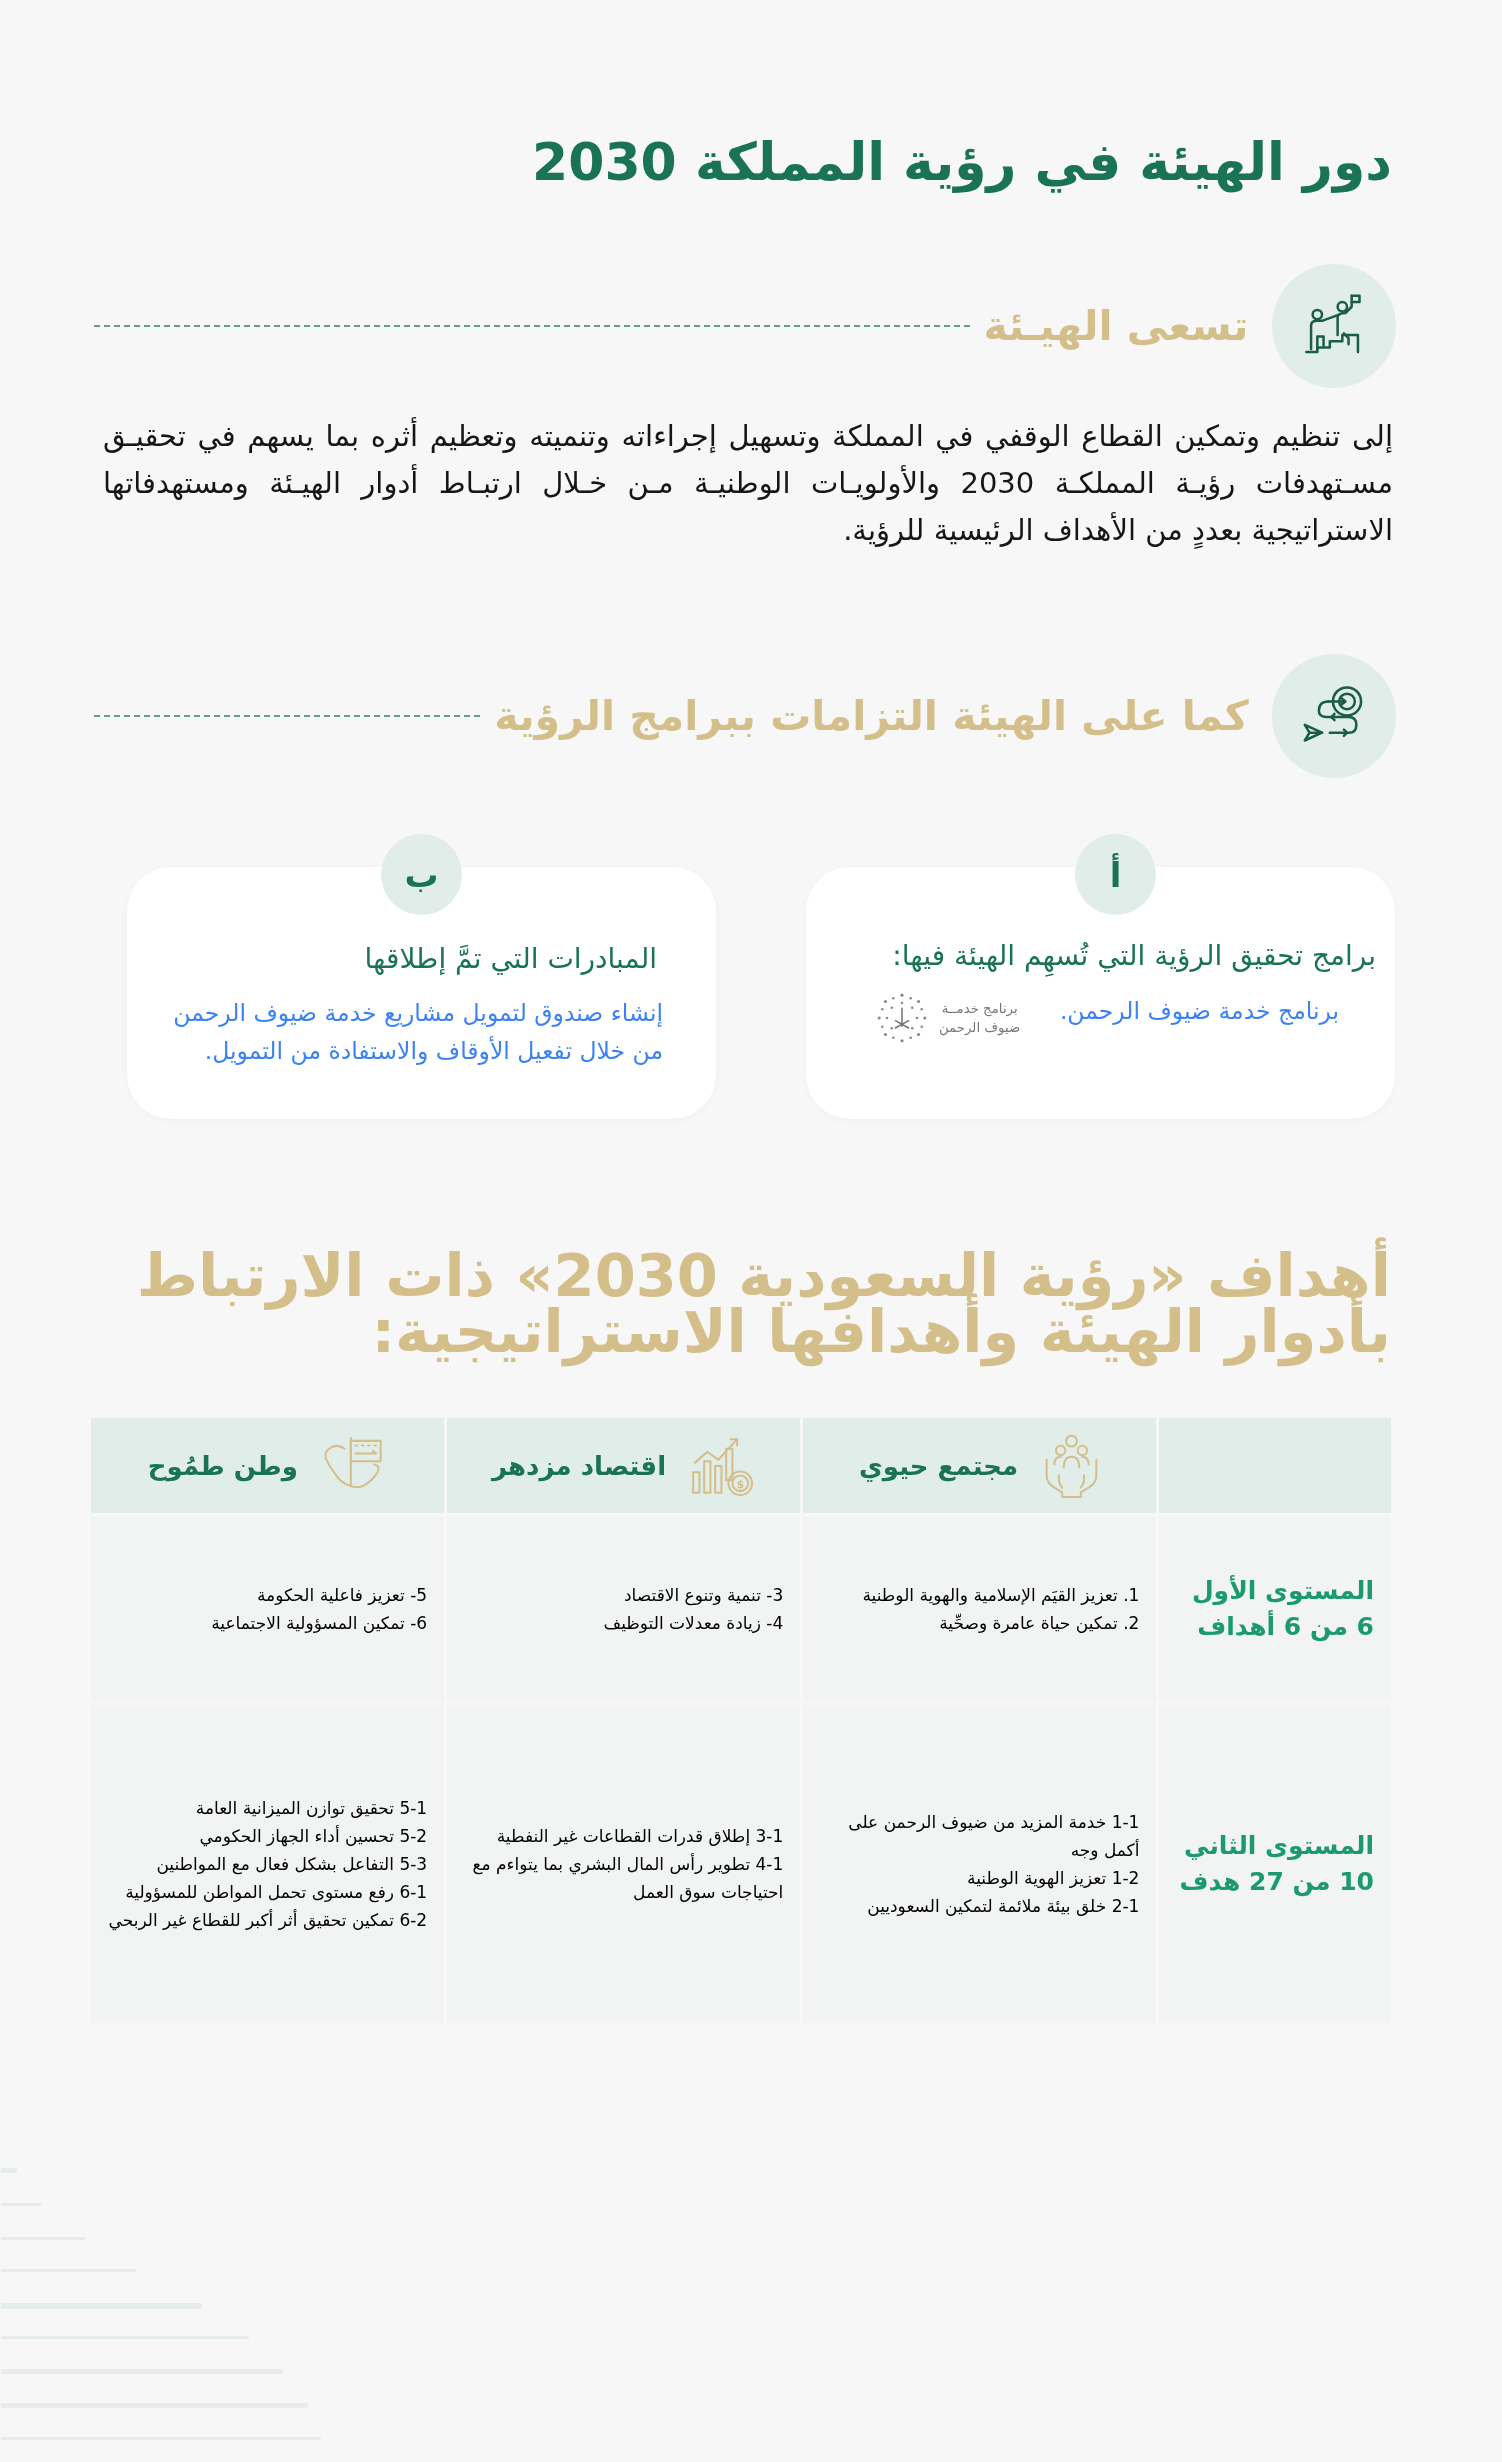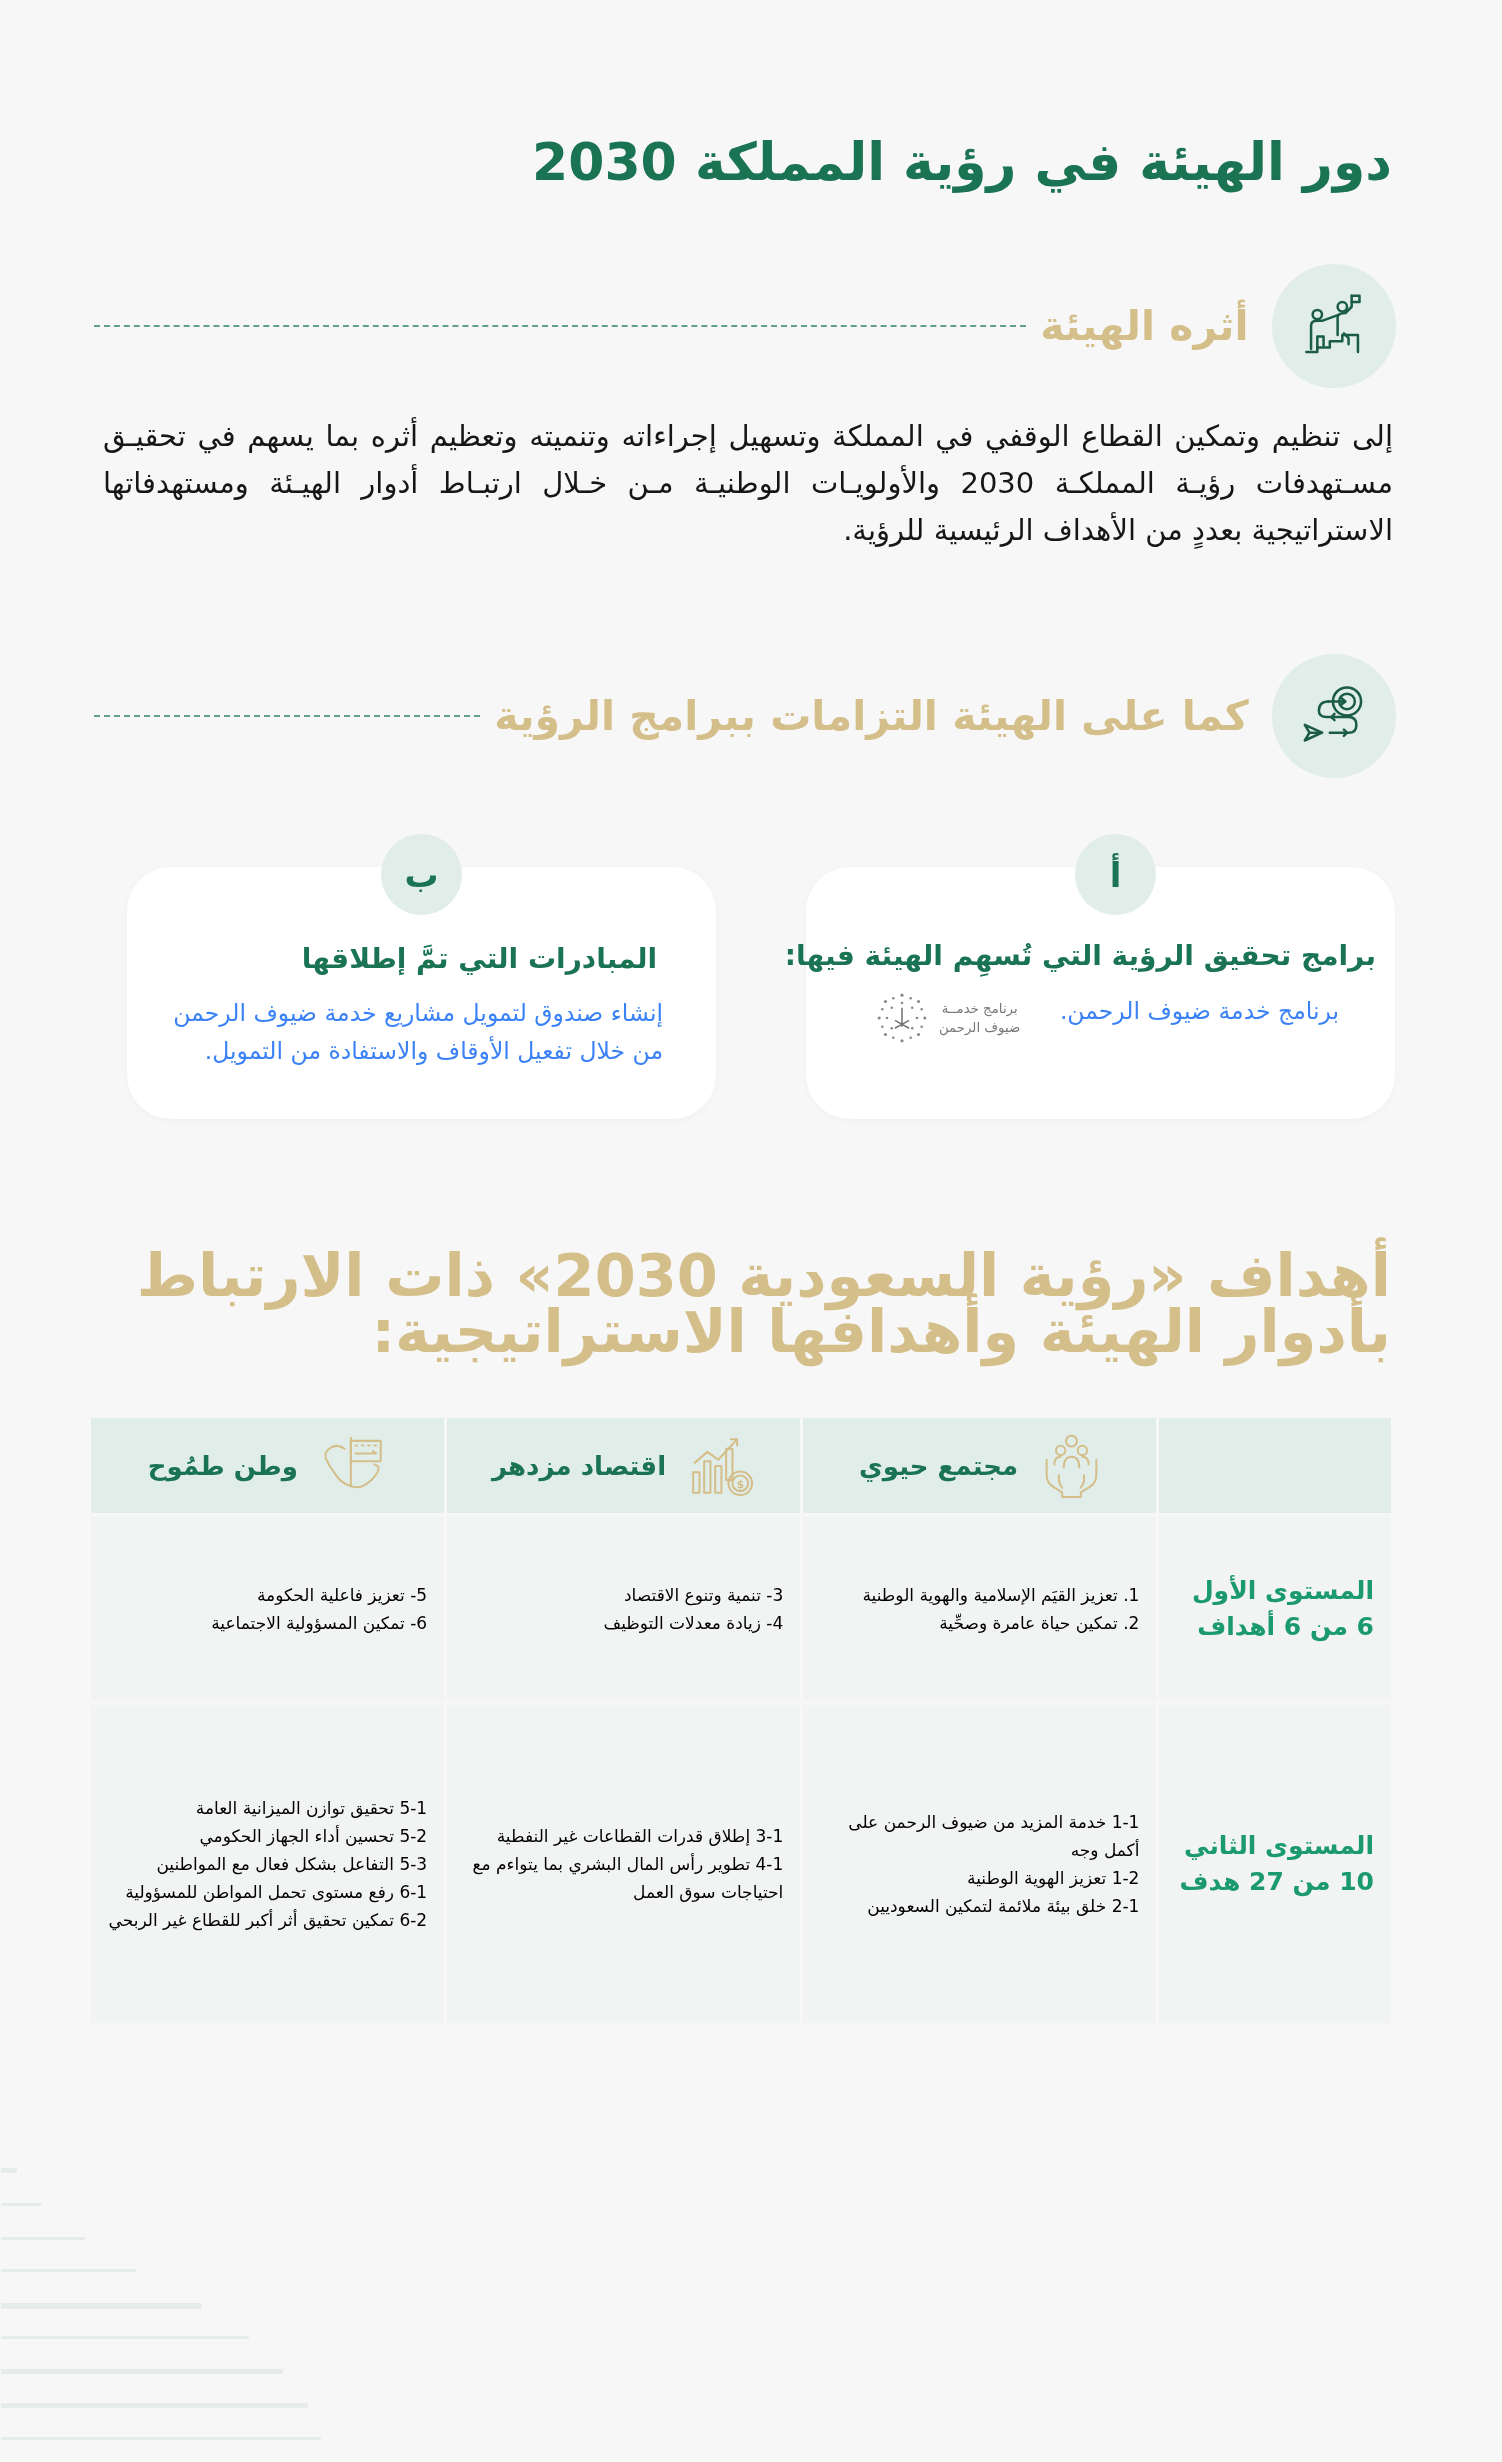--- a/index.html
+++ b/index.html
@@ -51,21 +51,21 @@
       background: #ffffff; border-radius: 44px;
       box-shadow: 0 1.6px 7.8px rgba(0,0,0,0.03);
     }
     .card-badge {
       position: absolute; top: -33px; width: 81px; height: 81px;
       border-radius: 50%; background: #e1ede9;
       display: flex; align-items: center; justify-content: center;
       font-size: 34px; font-weight: bold; color: #1a7353;
     }
     .card-title {
-      position: absolute; font-size: 28px; font-weight: bold; color: #1a7353; white-space: nowrap; margin-left: 8px;
+      position: absolute; font-size: 28px; font-weight: normal; color: #1a7353; white-space: nowrap; margin-left: 8px;
     }
     .card-body {
       position: absolute; font-size: 23.5px; line-height: 38px; color: #3b82f6;
     }
 
     .logo-block {
       position: absolute; display: flex; align-items: center; gap: 11px;
     }
     .logo-text { font-size: 13.3px; line-height: 19px; color: #777; text-align: center; }
 
@@ -113,21 +113,21 @@
       <circle cx="26" cy="34" r="6"></circle>
       <path d="M18 78 V48 q0-6 8-6 h6 l22-8"></path>
       <path d="M26 78 V62 h8 v12"></path>
       <circle cx="58" cy="24" r="6"></circle>
       <path d="M52 60 V36 q2-4 10-4 l8-8 V10"></path>
       <path d="M70 10 h10 v8 h-10"></path>
       <path d="M60 58 l6 6 v8"></path>
       <path d="M12 82 h14 v-6 h16 v-8 h16 v-8 h20 v22"></path>
     </svg>
   </div>
-  <div class="section-label">أثره الهيئة</div>
+  <div class="section-label">تسعى الهيـئة</div>
   <div class="dash-line"></div>
 </div>
 
 <p class="intro">إلى تنظيم وتمكين القطاع الوقفي في المملكة وتسهيل إجراءاته وتنميته وتعظيم أثره بما يسهم في تحقيـق مسـتهدفات رؤيـة المملكـة 2030 والأولويـات الوطنيـة مـن خـلال ارتبـاط أدوار الهيـئة ومستهدفاتها الاستراتيجية بعددٍ من الأهداف الرئيسية للرؤية.</p>
 
 <div class="section-head" style="top:653px;">
   <div class="icon-circle">
     <svg width="75" height="75" viewBox="0 0 96 96" fill="none" stroke="#1a5c44" stroke-width="3.2" stroke-linecap="round" stroke-linejoin="round">
       <circle cx="64" cy="30" r="18"></circle>
       <circle cx="64" cy="30" r="10"></circle>

